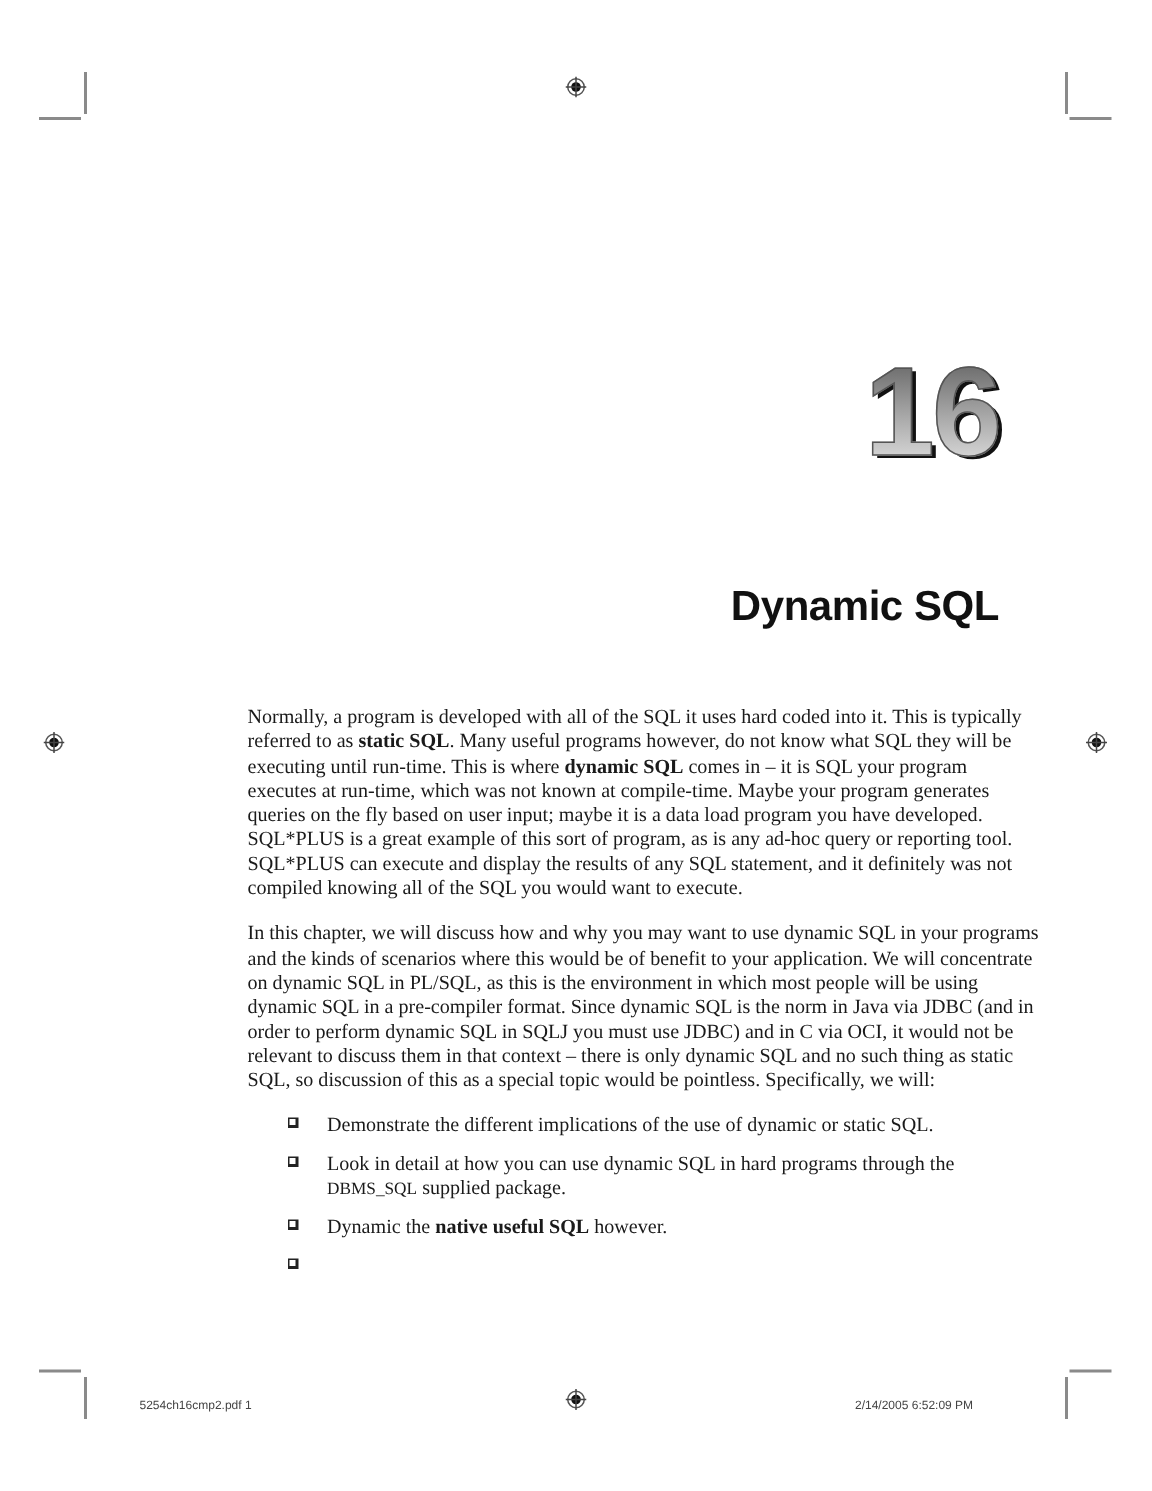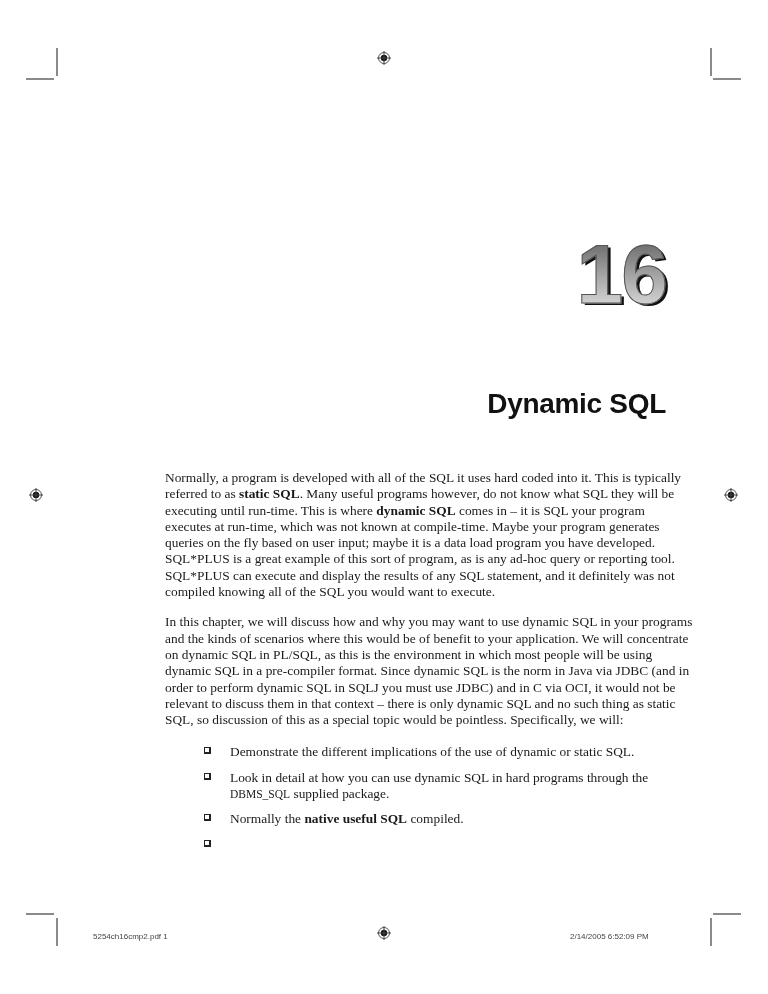--- a/index.html
+++ b/index.html
@@ -37,21 +37,21 @@
   }
 
   .body-text {
     position: absolute; left: 165px; top: 470px; width: 528px;
     font-size: 13.4px; line-height: 16.3px;
   }
   .body-text p { margin: 0 0 14px 0; }
   .body-text b { font-weight: bold; }
   .mono { font-family: Liberation Serif, serif; font-size: 11.5px; }
 
-  ul.bullets { list-style: none; margin: 16px; padding: 0; }
+  ul.bullets { list-style: none; margin: 4px; padding: 0; }
   ul.bullets li { position: relative; padding-left: 49px; margin-bottom: 9px; }
   ul.bullets li .box {
     position: absolute; left: 23px; top: 3px; width: 7px; height: 7px;
     border: 1px solid #222; border-right-width: 2px; border-bottom-width: 2px;
     box-sizing: border-box;
   }
 
   .footer {
     position: absolute; font-family: "Liberation Sans", "DejaVu Sans", sans-serif;
     font-size: 8px; color: #444; padding-left: 24px;
@@ -105,19 +105,19 @@
 <div class="chapter-num-shadow">16</div>
 <div class="chapter-num">16</div>
 <div class="chapter-title">Dynamic SQL</div>
 
 <div class="body-text">
   <p><span>Normally, a program is developed with all of the SQL it uses hard coded into it. This is typically referred to as </span><b>static SQL</b><span>. Many useful programs however, do not know what SQL they will be executing until run-time. This is where </span><b>dynamic SQL</b><span> comes in – it is SQL your program executes at run-time, which was not known at compile-time. Maybe your program generates queries on the fly based on user input; maybe it is a data load program you have developed. SQL*PLUS is a great example of this sort of program, as is any ad-hoc query or reporting tool. SQL*PLUS can execute and display the results of any SQL statement, and it definitely was not compiled knowing all of the SQL you would want to execute.</span></p>
   <p><span>In this chapter, we will discuss how and why you may want to use dynamic SQL in your programs and the kinds of scenarios where this would be of benefit to your application. We will concentrate on dynamic SQL in PL/SQL, as this is the environment in which most people will be using dynamic SQL in a pre-compiler format. Since dynamic SQL is the norm in Java via JDBC (and in order to perform dynamic SQL in SQLJ you must use JDBC) and in C via OCI, it would not be relevant to discuss them in that context – there is only dynamic SQL and no such thing as static SQL, so discussion of this as a special topic would be pointless. Specifically, we will:</span></p>
   <ul class="bullets">
     <li><span class="box"></span><span class="txt"><span>Demonstrate the different implications of the use of dynamic or static SQL.</span></span></li>
     <li><span class="box"></span><span class="txt"><span>Look in detail at how you can use dynamic SQL in hard programs through the </span><span class="mono">DBMS_SQL</span><span> supplied package.</span></span></li>
-    <li><span class="box"></span><span class="txt"><span>Normally the </span><b>native useful SQL</b><span> compiled.</span></span></li>
+    <li><span class="box"></span><span class="txt"><span>Dynamic the </span><b>native useful SQL</b><span> however.</span></span></li>
     <li><span class="box"></span></li>
   </ul>
 </div>
 
 <div class="footer" style="left:69px; top:932px;">5254ch16cmp2.pdf   1</div>
 <div class="footer" style="left:546px; top:932px;">2/14/2005   6:52:09 PM</div>
 
 </body></html>

